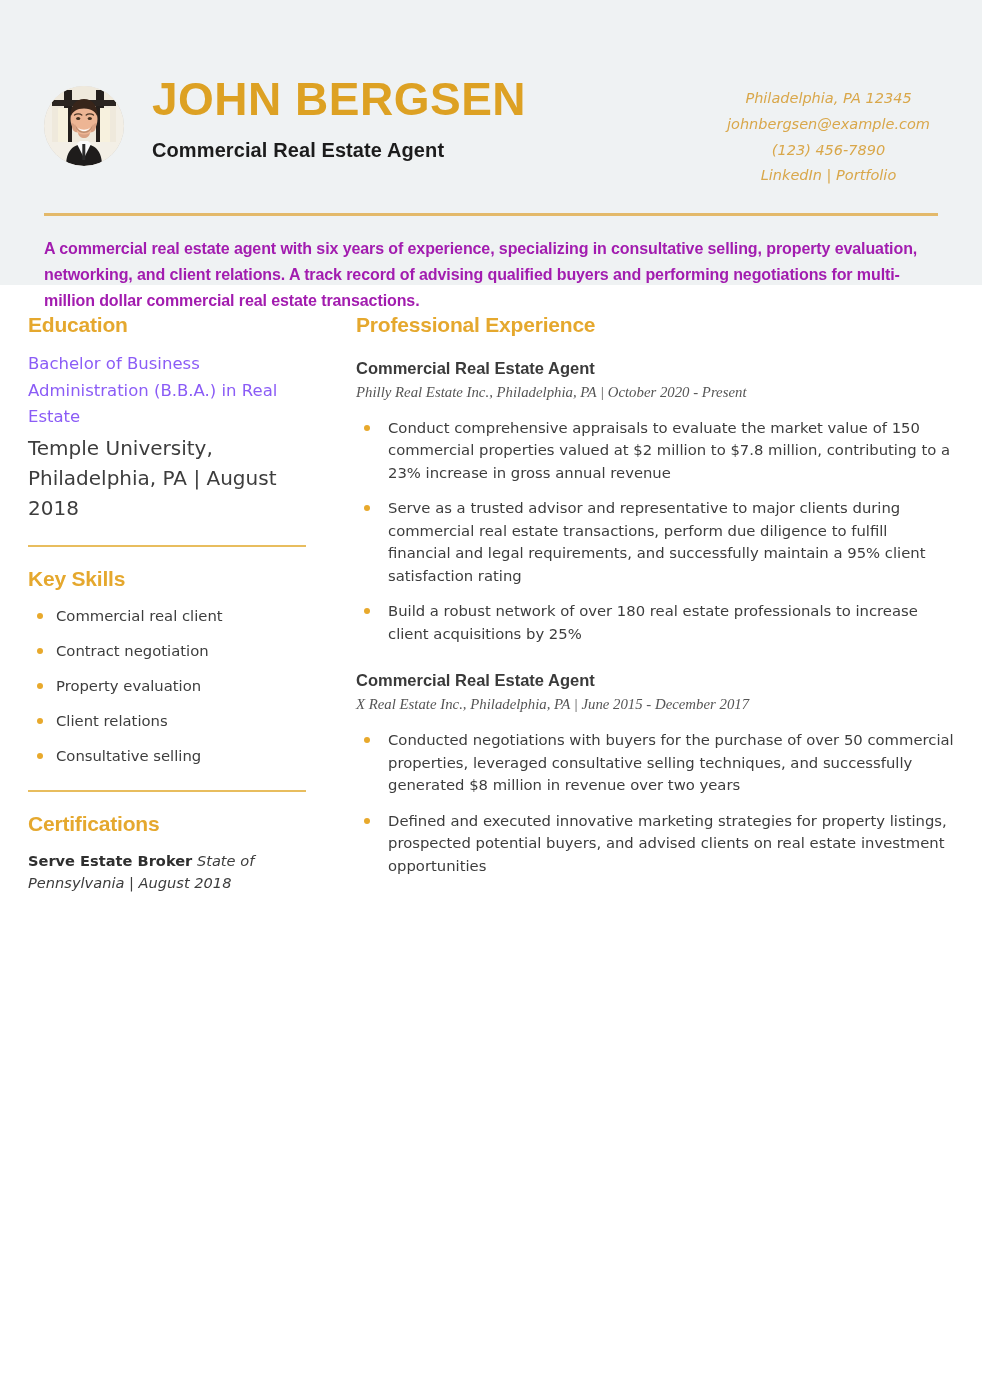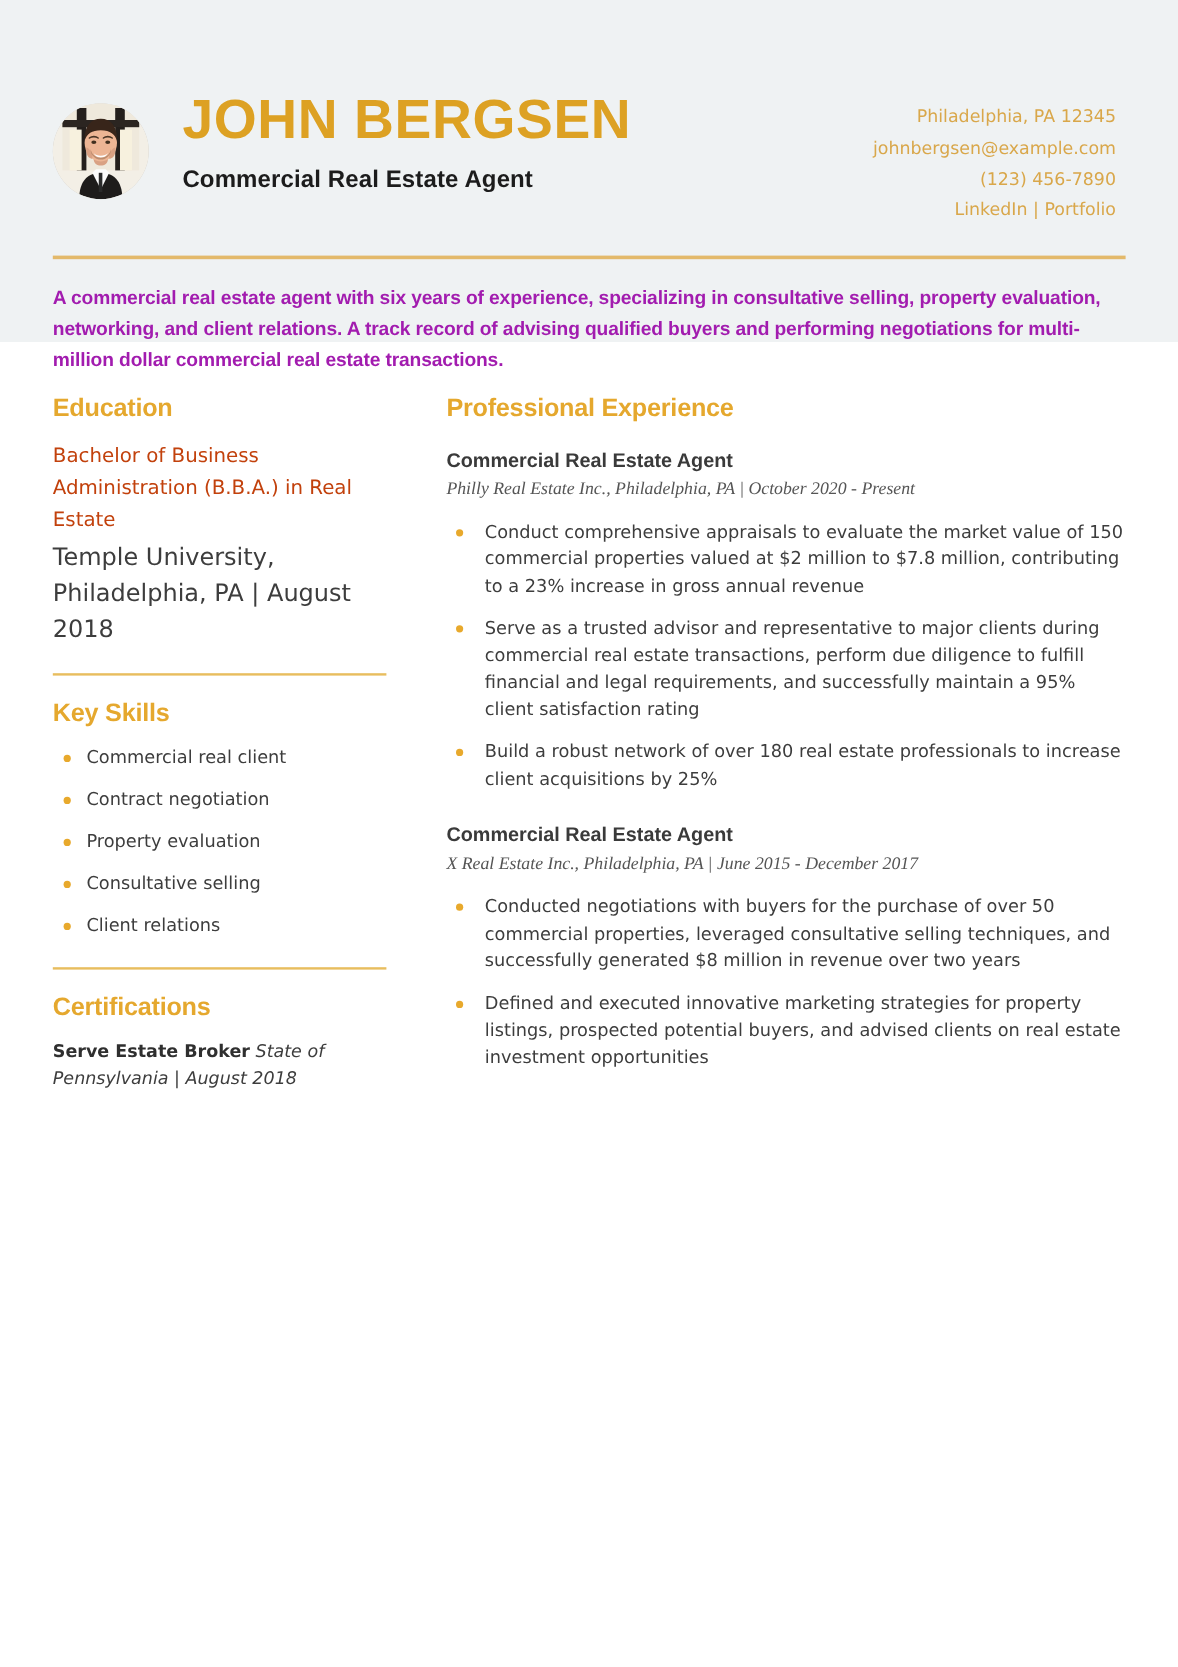--- a/index.html
+++ b/index.html
@@ -58,23 +58,24 @@
     font-family: "Liberation Sans", "DejaVu Sans", sans-serif;
     font-size: 20px;
     font-weight: bold;
     color: #1c1c1c;
     margin: 16px 0 0 0;
     letter-spacing: 0.1px;
   }
 
   .contact-block {
     flex: 0 0 auto;
-    text-align: right;
+    text-align: center;
     padding-top: 12px;
     min-width: 190px;
+    font-style: italic;
   }
   .contact-line {
     font-size: 14.5px;
     color: #d9a74a;
     line-height: 1.78;
     white-space: nowrap;
   }
 
   .header-rule {
     height: 3px;
@@ -89,21 +90,21 @@
     font-weight: bold;
     line-height: 1.63;
     color: #a21caf;
     letter-spacing: -0.1px;
   }
 
   
   .body-wrap {
     display: flex;
     align-items: flex-start;
-    padding: 16px;
+    padding: 0;
   }
   .col-left {
     width: 330px;
     flex: 0 0 330px;
     padding: 28px 24px 0 28px;
     box-sizing: border-box;
   }
   .col-right {
     flex: 1 1 auto;
     padding: 28px 28px 0 26px;
@@ -122,21 +123,21 @@
 
   .divider {
     height: 2px;
     background: #e8bd5e;
     margin: 22px 0 20px 0;
   }
 
   .edu-degree {
     font-size: 16.5px;
     line-height: 1.62;
-    color: #c2410c;
+    color: #8b5cf6;
     margin: 0;
   }
   .edu-meta {
     font-size: 20px;
     line-height: 1.5;
     color: #3d3d3d;
     margin: 2px 0 0 0;
   }
 
   ul.bullets {
@@ -289,22 +290,22 @@
     </section>
 
     <div class="divider"></div>
 
     <section>
       <h2 class="section-title">Key Skills</h2>
       <ul class="bullets">
         <li>Commercial real client</li>
         <li>Contract negotiation</li>
         <li>Property evaluation</li>
+        <li>Client relations</li>
         <li>Consultative selling</li>
-        <li>Client relations</li>
       </ul>
     </section>
 
     <div class="divider"></div>
 
     <section>
       <h2 class="section-title">Certifications</h2>
       <p class="cert-line">
         <span class="cert-name">Serve Estate Broker</span>
         <span class="cert-issuer">State of Pennsylvania | August 2018</span>

